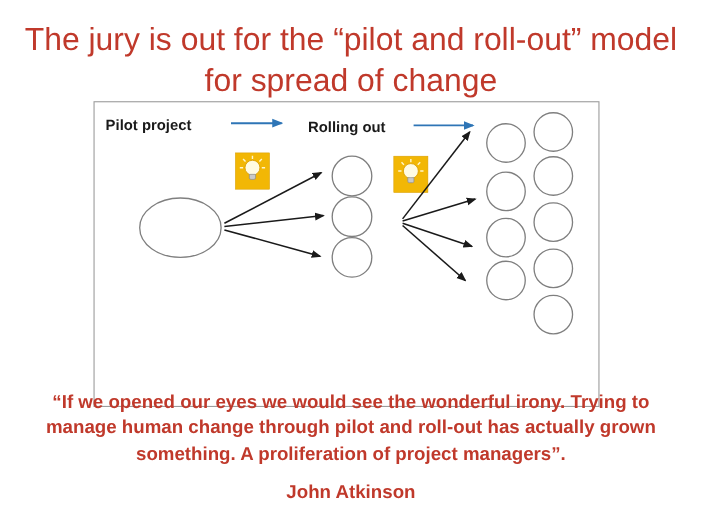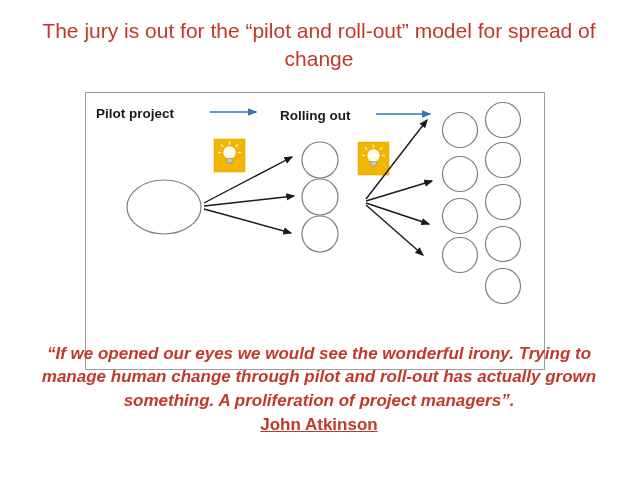--- a/index.html
+++ b/index.html
@@ -10,42 +10,42 @@
     background:#fff;
     overflow:hidden;
     font-family:"Liberation Sans", sans-serif;
   }
   .title {
     position:absolute;
     top:17px; left:50%; transform:translateX(-50%);
     width:600px;
     text-align:center;
     color:var(--title-red, #C0392B);
-    font-size:21px;
+    font-size:29px;
     line-height:1.32;
     font-weight:400;
   }
   .diagram-box {
     position:absolute;
     left:85px; top:92px;
     width:460px; height:278px;
     border:1px solid #9c9c9c;
     background:#fff;
   }
   .quote-block {
     position:absolute;
     top:342px; left:19px; right:19px;
     text-align:center;
     color:var(--title-red, #C0392B);
     font-size:17px;
     line-height:1.38;
     font-weight:600;
   }
-  .quote { font-style:italic; max-width:600px; margin:0 auto; }
-  .attribution { font-style:normal; margin-top:1px;text-decoration:underline; }
+  .quote { max-width:600px; margin:12px auto; }
+  .attribution { font-style:normal; margin-top:1px; }
 
   
   .dlabel {
     font-family:"Liberation Sans", sans-serif;
     font-size:13.5px;
     font-weight:bold;
     fill:#1a1a1a;
   }
   .node { fill:#ffffff; stroke:var(--circle-border, #7F7F7F); stroke-width:1.2; }
   .fan { stroke:#1a1a1a; stroke-width:1.4; fill:none; }

